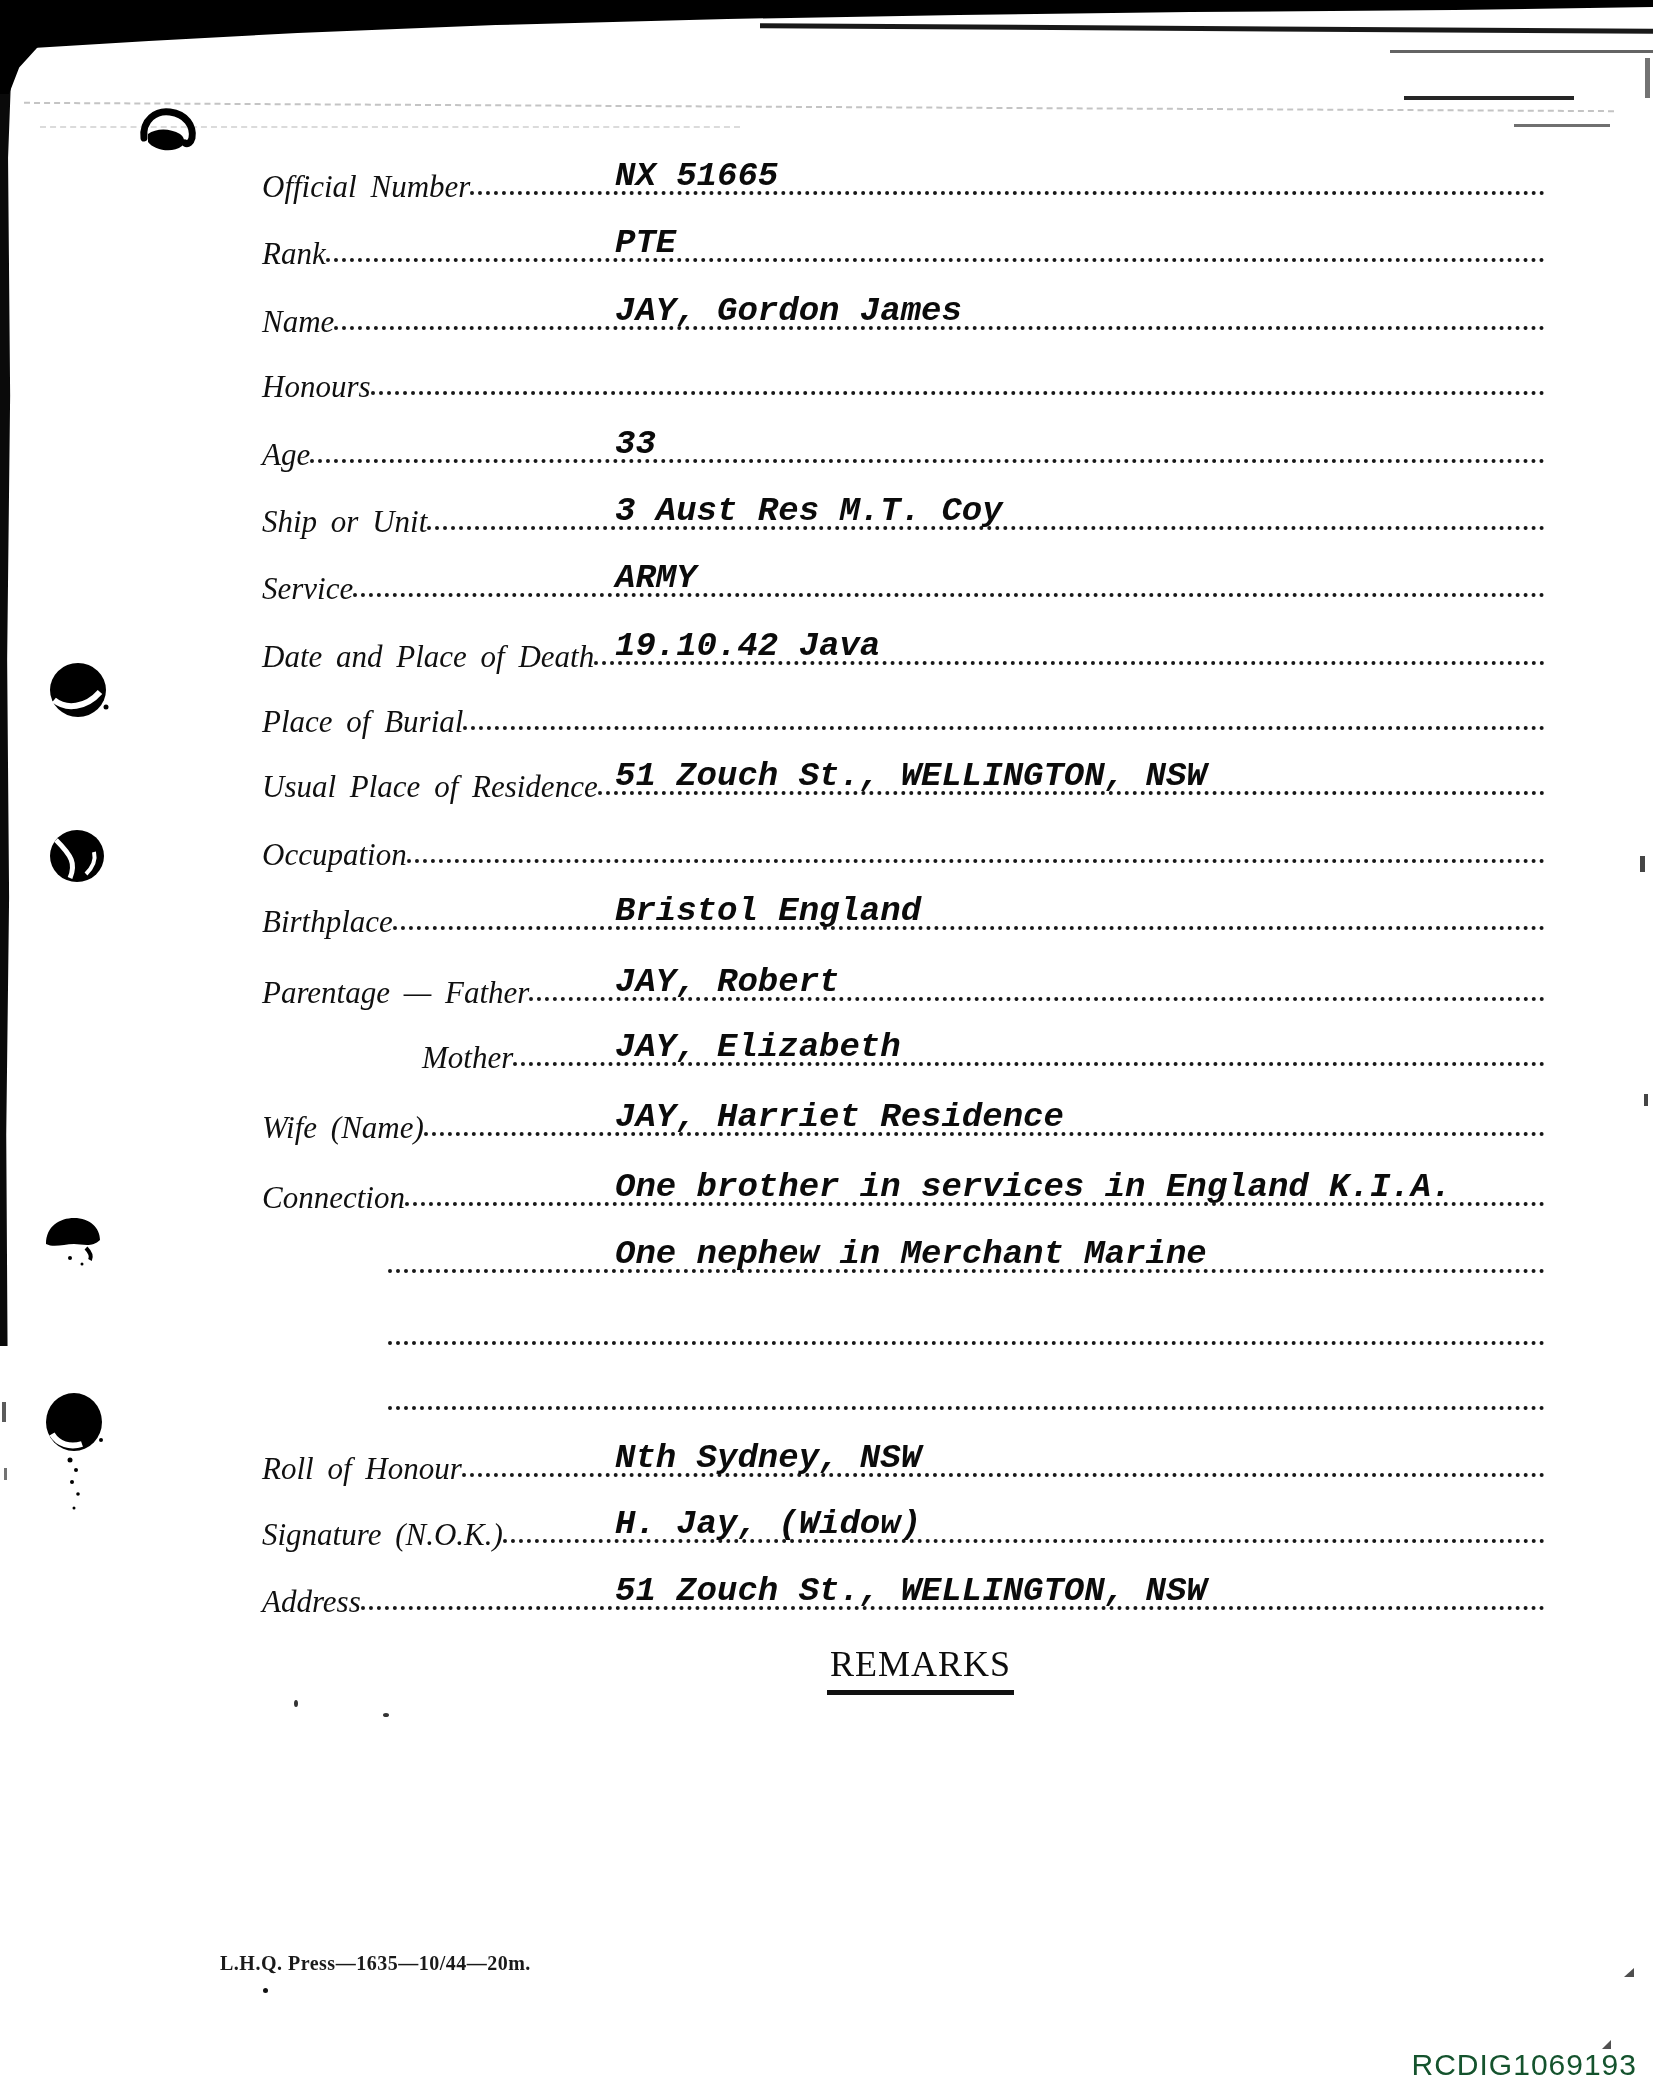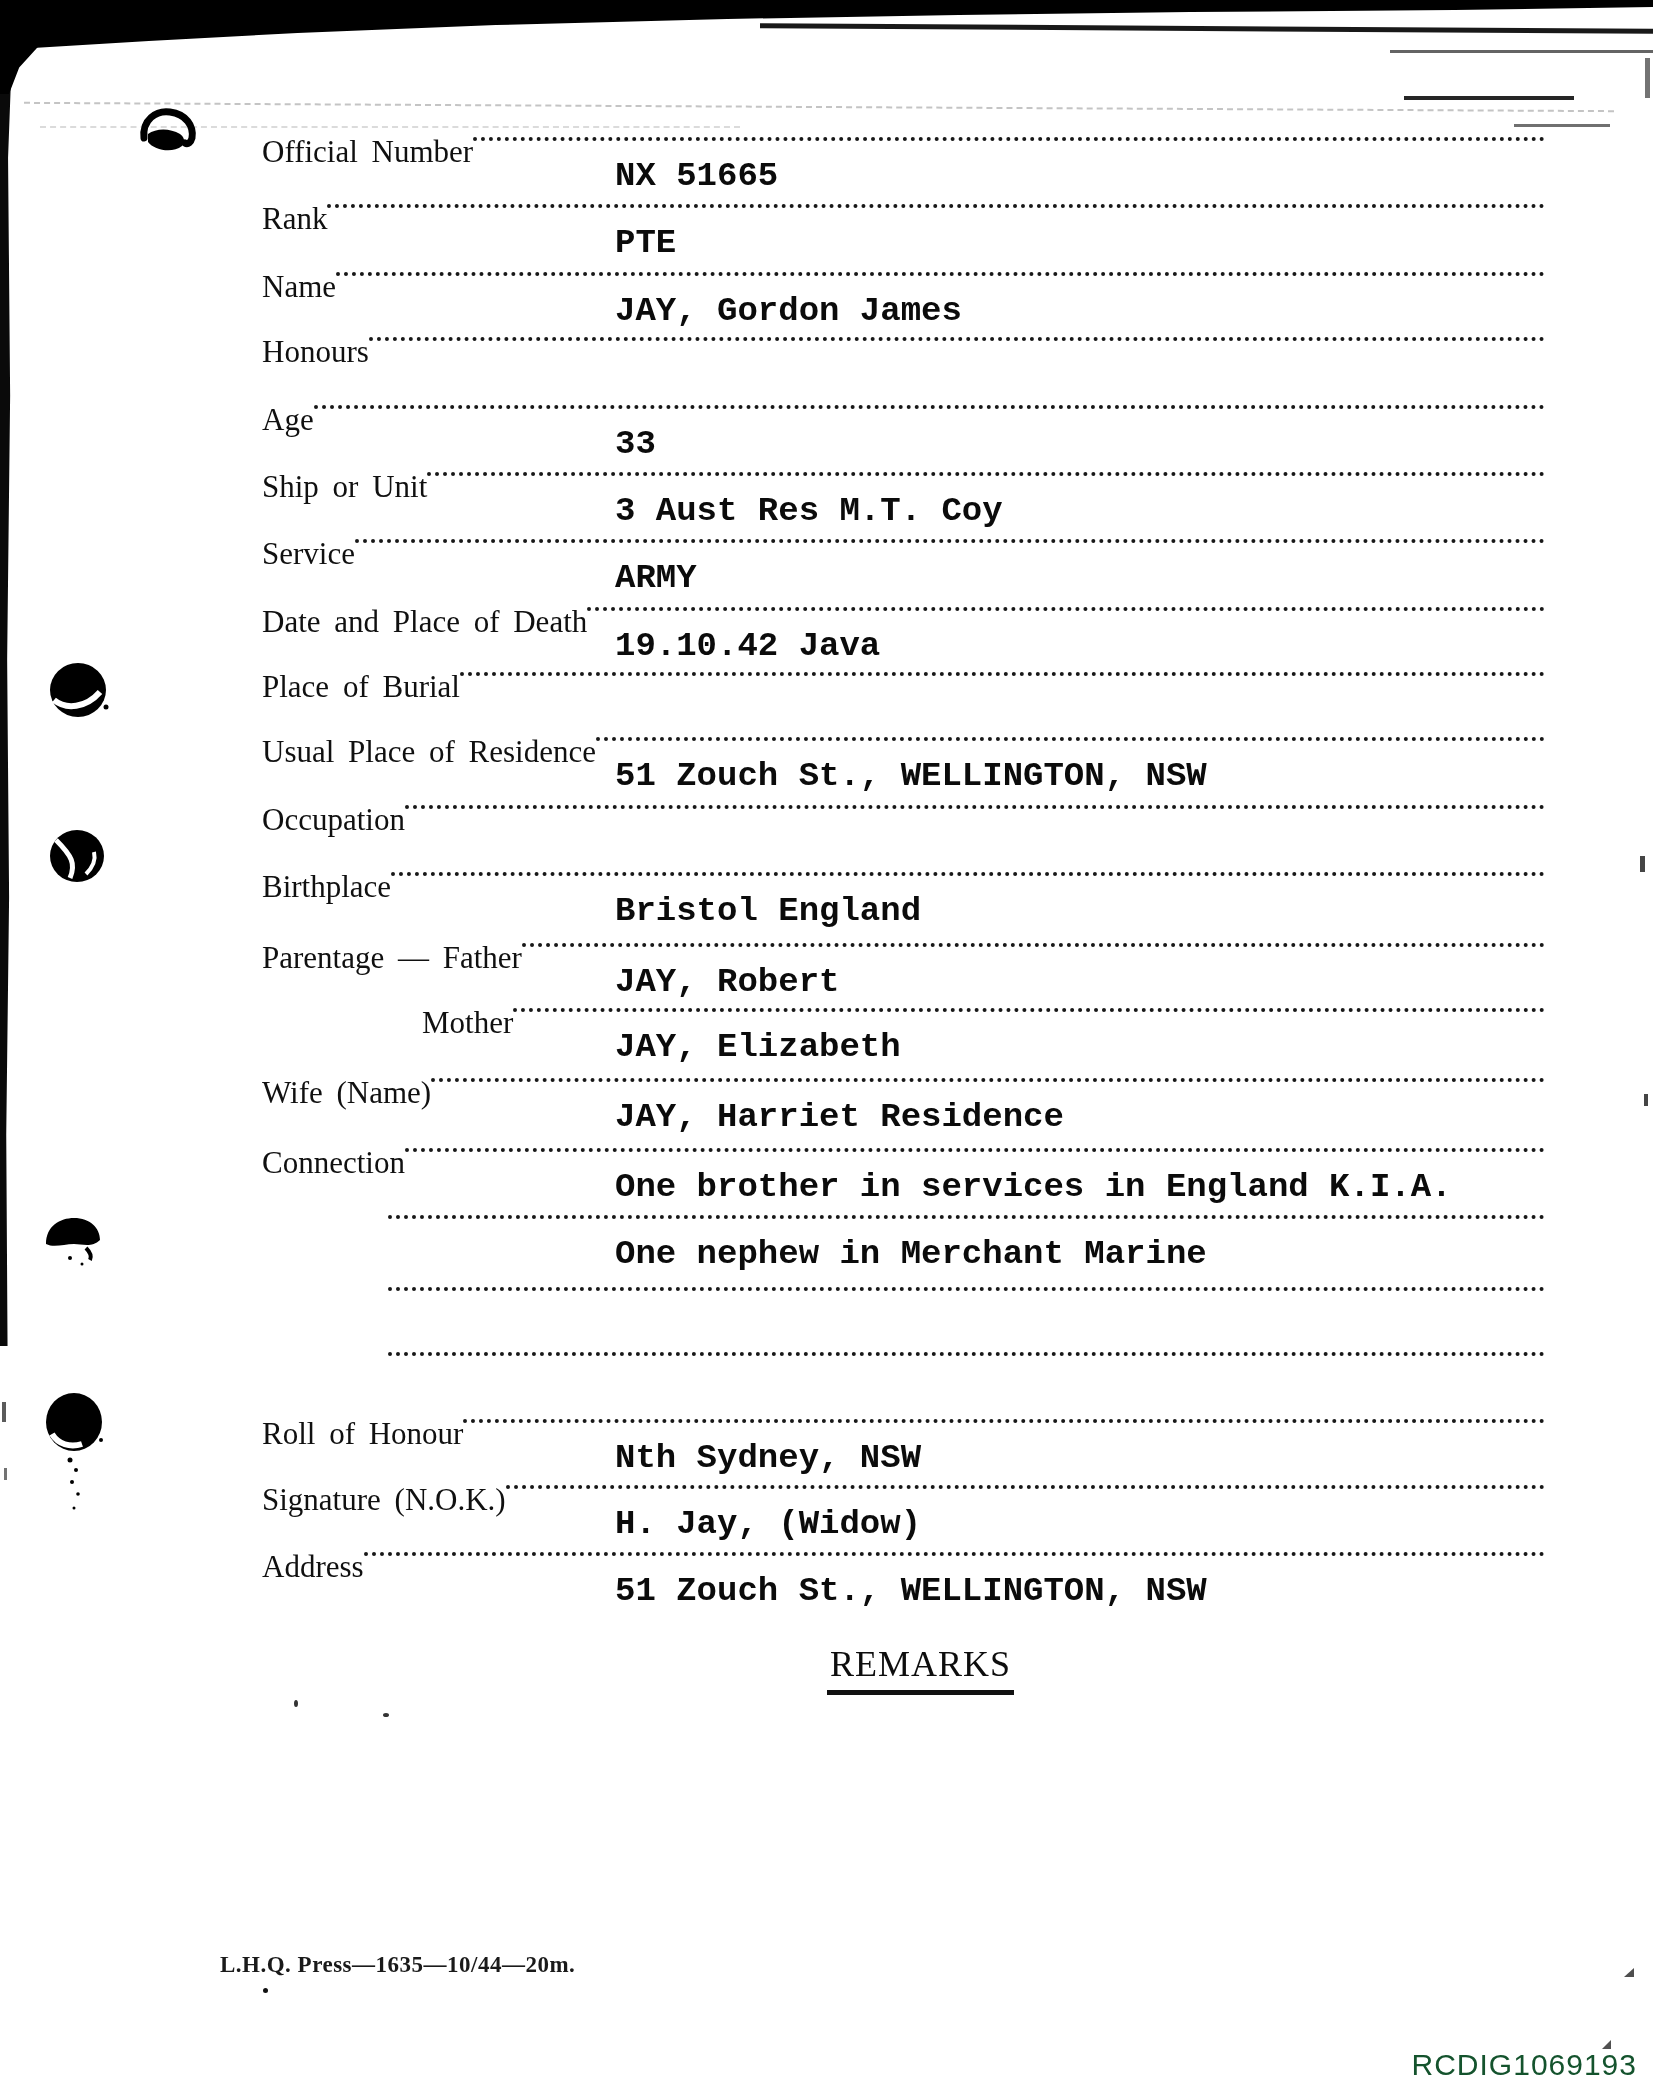--- a/index.html
+++ b/index.html
@@ -1,30 +1,30 @@
 <!DOCTYPE html>
 <html><head>
 <meta charset="utf-8">
 <style>
   html,body{margin:0;padding:0;background:#e8e8e8;}
   .page{position:relative;width:1653px;height:2082px;background:#ffffff;overflow:hidden;
         font-family:"Liberation Serif",serif;}
   
-  .row{position:absolute;left:262px;width:1283px;height:66px;display:flex;align-items:flex-start;}
+  .row{position:absolute;left:262px;width:1283px;height:66px;display:flex;align-items:flex-end;font-style:italic;}
   .label{font-family:"Liberation Serif",serif;font-size:31px;color:#101010;white-space:nowrap;
          word-spacing:6px;line-height:1;transform:translateY(7px);}
   .leader{flex:1;height:8px;border-bottom:4px dotted #181818;}
   .spacer{flex:0 0 auto;height:1px;}
   .sp160{width:160px;} .sp126{width:126px;}
   .value{position:absolute;left:353px;bottom:2px;font-family:"Liberation Mono",monospace;
          font-weight:bold;font-size:34px;line-height:1;white-space:nowrap;color:#0b0b0b;}
   
   .remarks{position:absolute;left:827px;top:1643px;font-size:36px;letter-spacing:1px;color:#0d0d0d;
            border-bottom:5px solid #111;padding:0 3px 5px 3px;white-space:nowrap;}
-  .press{position:absolute;left:220px;top:1952px;font-size:23px;font-weight:bold;color:#1a1a1a;
+  .press{position:absolute;left:220px;top:1952px;font-size:20px;font-weight:bold;color:#1a1a1a;
          letter-spacing:.5px;white-space:nowrap;text-align:center;}
   .awm{position:absolute;left:6px;top:2044px;font-family:"Liberation Sans",sans-serif;font-size:31px;
        color:#4e4e4e;letter-spacing:1px;white-space:nowrap;}
   .rcdig{position:absolute;right:16px;top:2048px;font-family:"Liberation Sans",sans-serif;font-size:30px;
          color:#14532d;letter-spacing:1px;white-space:nowrap;}
   
   .art{position:absolute;}
   .top-band{left:0;top:0;width:1653px;height:50px;background:#000;
     clip-path:polygon(0 0,100% 0,100% 14%,88% 20%,72% 24%,58% 30%,44% 38%,30% 50%,18% 66%,9% 82%,0 100%);}
   .corner{left:0;top:24px;width:64px;height:70px;background:#000;

